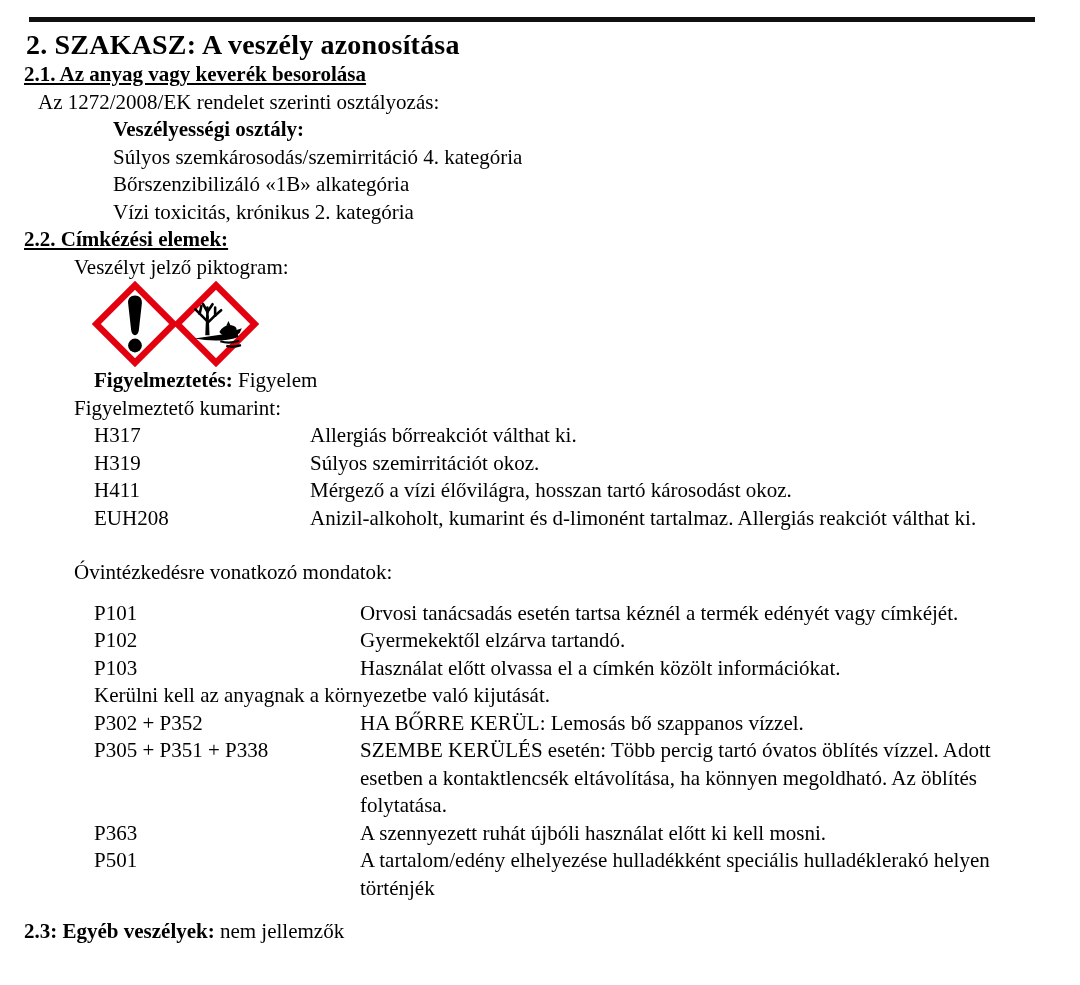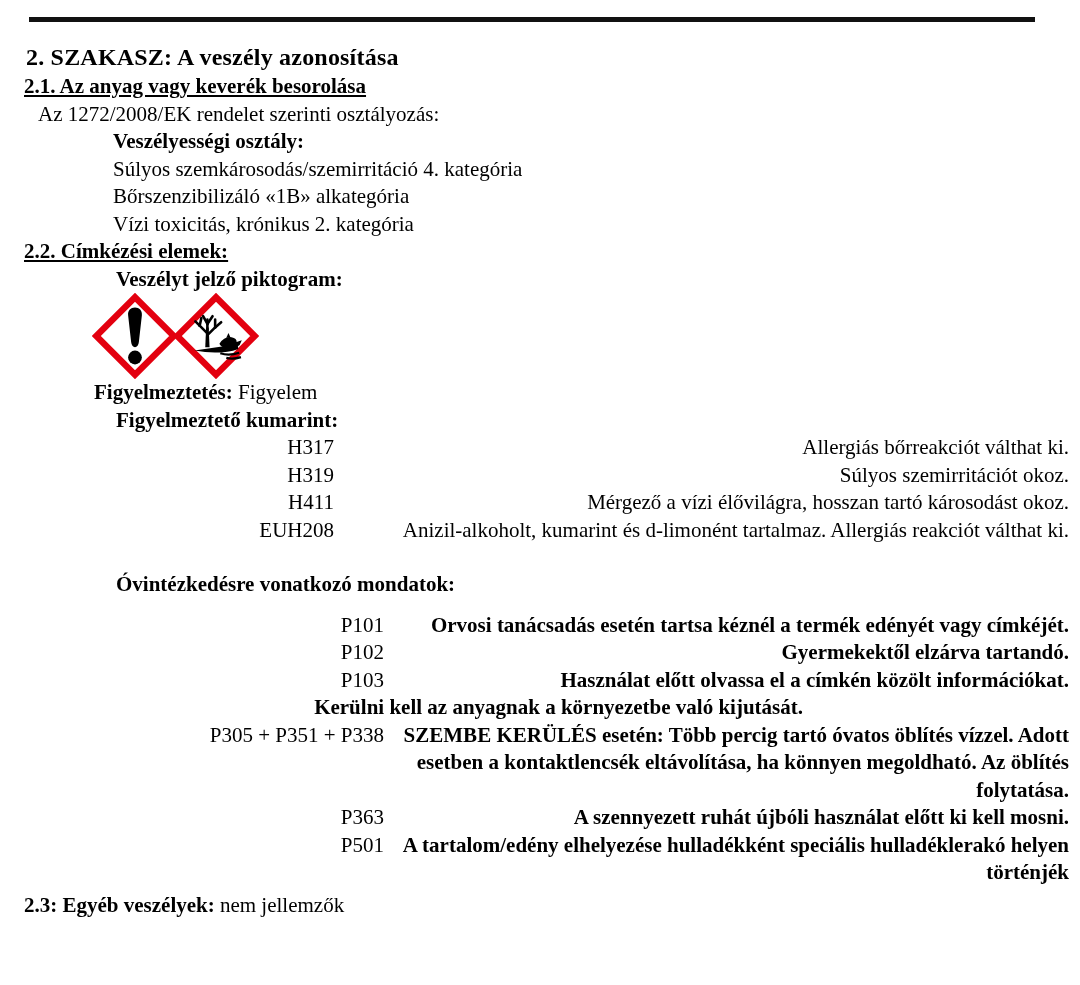--- a/index.html
+++ b/index.html
@@ -9,47 +9,47 @@
     font-family:"Liberation Serif","DejaVu Serif",serif;
     font-size:21px;line-height:27.5px;
     overflow:hidden;
   }
   .top-rule{
     margin:17px 0 0 29px;
     width:1006px;height:5px;
     background:#111111;
   }
   .h1{
-    margin:19px 0 0 26px;
-    font-size:24px;font-weight:bold;line-height:32px;
+    margin:7px 0 0 26px;
+    font-size:28px;font-weight:bold;line-height:32px;
     letter-spacing:.2px;
   }
   .h2{ margin-left:24px;font-weight:bold;text-decoration:underline; }
   .h3{ margin-left:38px;font-weight:normal; }
   .h4{ margin-left:113px;font-weight:bold; }
   .class-line{ margin-left:113px; }
   .lab{ margin-left:94px; }
-  .lab-bold{ margin-left:116px;font-weight:bold; }
+  .lab-bold{ margin-left:74px;font-weight:normal; }
   .bold{ font-weight:bold; }
   .pictos{
     margin-left:92px;height:86px;
     display:flex;align-items:center;
   }
   .picto{ width:86px;height:86px;display:block; }
   .picto + .picto{ margin-left:-5px; }
   .diamond{ fill:#ffffff;stroke:#e3000f;stroke-width:7.5; }
   .sym{ fill:#000000; }
-  .stmt-row{ display:flex;margin-left:118px;text-align:right; }
+  .stmt-row{ display:flex;margin-left:94px; }
   .h-rows .stmt-code{ flex:0 0 216px; }
   .h-rows .stmt-text{ width:735px; }
   .p-rows .stmt-code{ flex:0 0 266px; }
-  .p-rows .stmt-text{ width:685px;font-weight:bold; }
+  .p-rows .stmt-text{ width:685px; }
   .gap-before{ margin-top:27px; }
   .p-rows{ margin-top:13px; }
-  .s23{ margin-left:24px;margin-top:5px; }
+  .s23{ margin-left:24px;margin-top:16px; }
 </style>
 </head>
 <body>
 
 <div class="top-rule"></div>
 
 <div class="h1">2. SZAKASZ: A veszély azonosítása</div>
 
 <div class="h2">2.1. Az anyag vagy keverék besorolása</div>
 <div class="h3">Az 1272/2008/EK rendelet szerinti osztályozás:</div>
@@ -130,20 +130,24 @@
     <div class="stmt-text">Gyermekektől elzárva tartandó.</div>
   </div>
   <div class="stmt-row">
     <div class="stmt-code">P103</div>
     <div class="stmt-text">Használat előtt olvassa el a címkén közölt információkat.</div>
   </div>
   <div class="stmt-row">
     <div class="stmt-text">Kerülni kell az anyagnak a környezetbe való kijutását.</div>
   </div>
   <div class="stmt-row">
+    <div class="stmt-code">P302 + P352</div>
+    <div class="stmt-text">HA BŐRRE KERÜL: Lemosás bő szappanos vízzel.</div>
+  </div>
+  <div class="stmt-row">
     <div class="stmt-code">P305 + P351 + P338</div>
     <div class="stmt-text">SZEMBE KERÜLÉS esetén: Több percig tartó óvatos öblítés vízzel. Adott esetben a kontaktlencsék eltávolítása, ha könnyen megoldható. Az öblítés folytatása.</div>
   </div>
   <div class="stmt-row">
     <div class="stmt-code">P363</div>
     <div class="stmt-text">A szennyezett ruhát újbóli használat előtt ki kell mosni.</div>
   </div>
   <div class="stmt-row">
     <div class="stmt-code">P501</div>
     <div class="stmt-text">A tartalom/edény elhelyezése hulladékként speciális hulladéklerakó helyen történjék</div>

